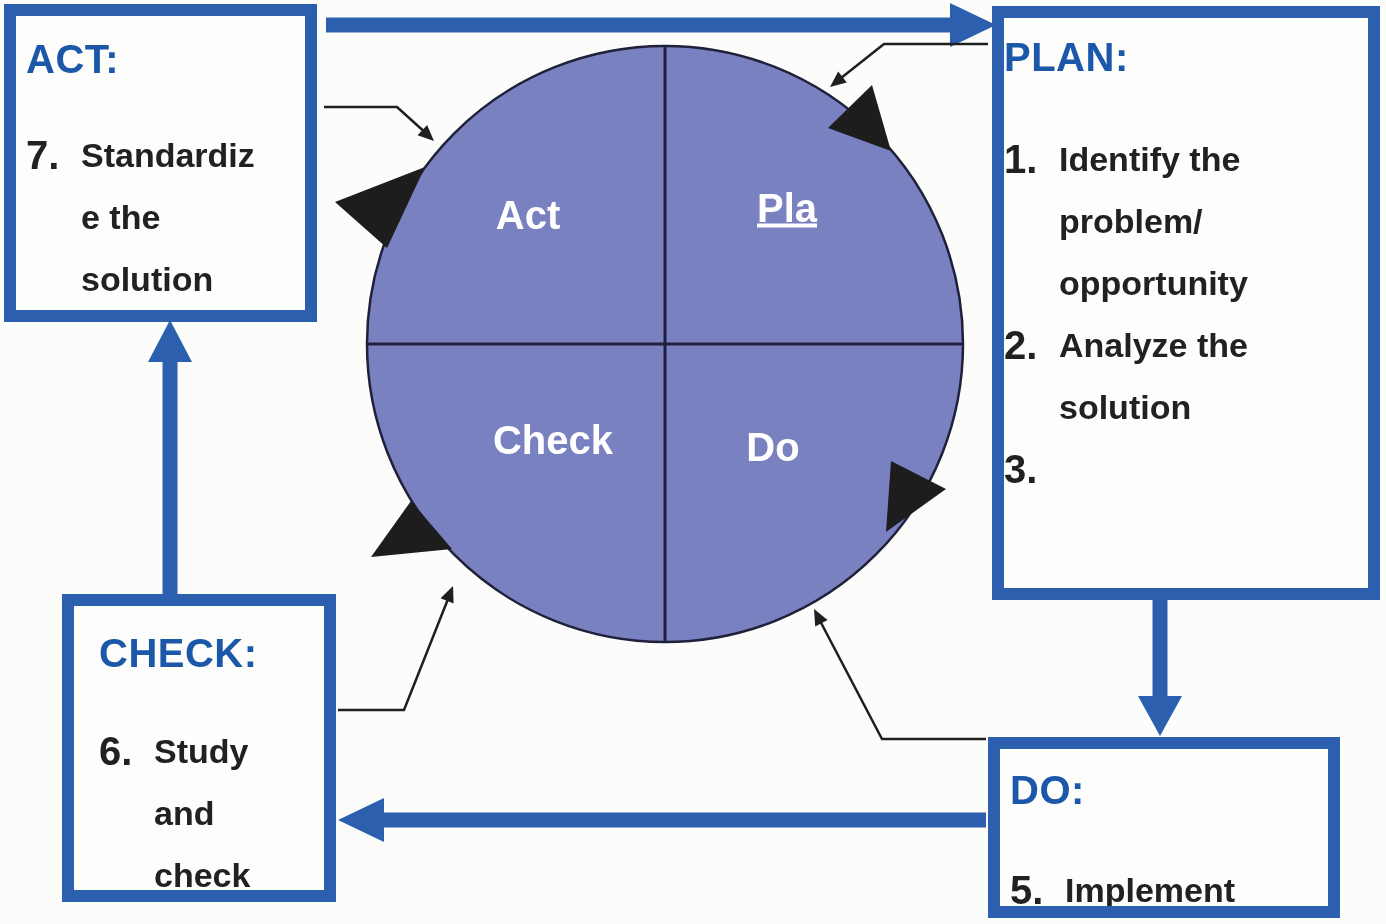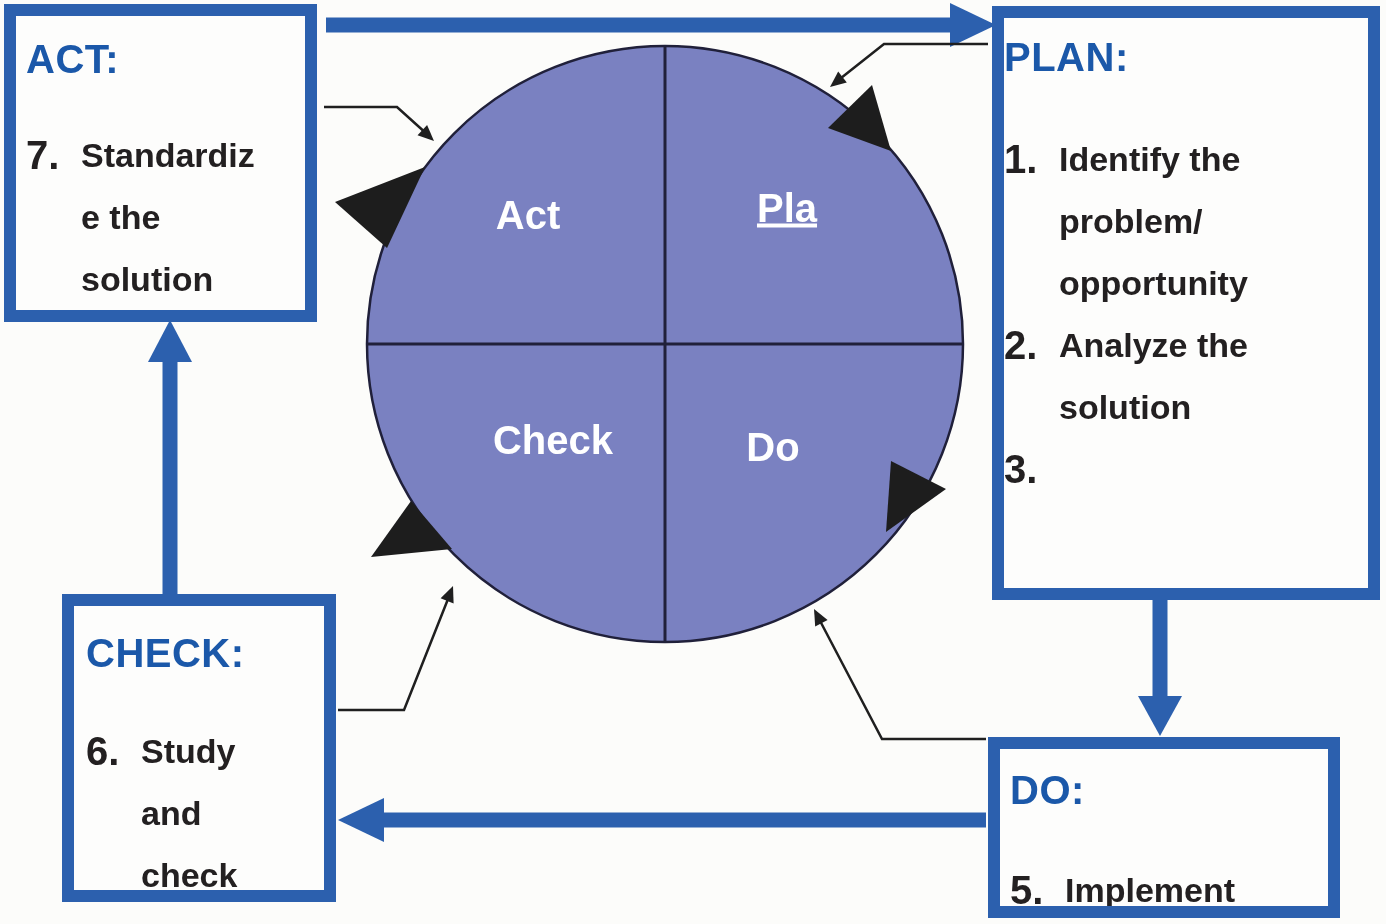--- a/index.html
+++ b/index.html
@@ -51,21 +51,21 @@
 
   .box-act{left:4px;top:4px;width:313px;height:318px;}
   .box-act .box-inner{padding-left:10px;padding-top:12px;}
   .box-act .item{margin-top:34px;}
 
   .box-plan{left:992px;top:6px;width:388px;height:594px;}
   .box-plan .box-inner{padding-left:0;padding-top:8px;}
   .box-plan .items{margin-top:40px;}
 
   .box-check{left:62px;top:594px;width:274px;height:308px;}
-  .box-check .box-inner{padding-left:12px;padding-top:16px;}
+  .box-check .box-inner{padding-left:25px;padding-top:16px;}
   .box-check .item{margin-top:36px;}
 
   .box-do{left:988px;top:737px;width:352px;height:181px;}
   .box-do .box-inner{padding-left:10px;padding-top:10px;}
   .box-do .item{margin-top:38px;}
 
   .q-label{
     position:absolute;
     transform:translate(-50%,-50%);
     color:var(--label-white);

